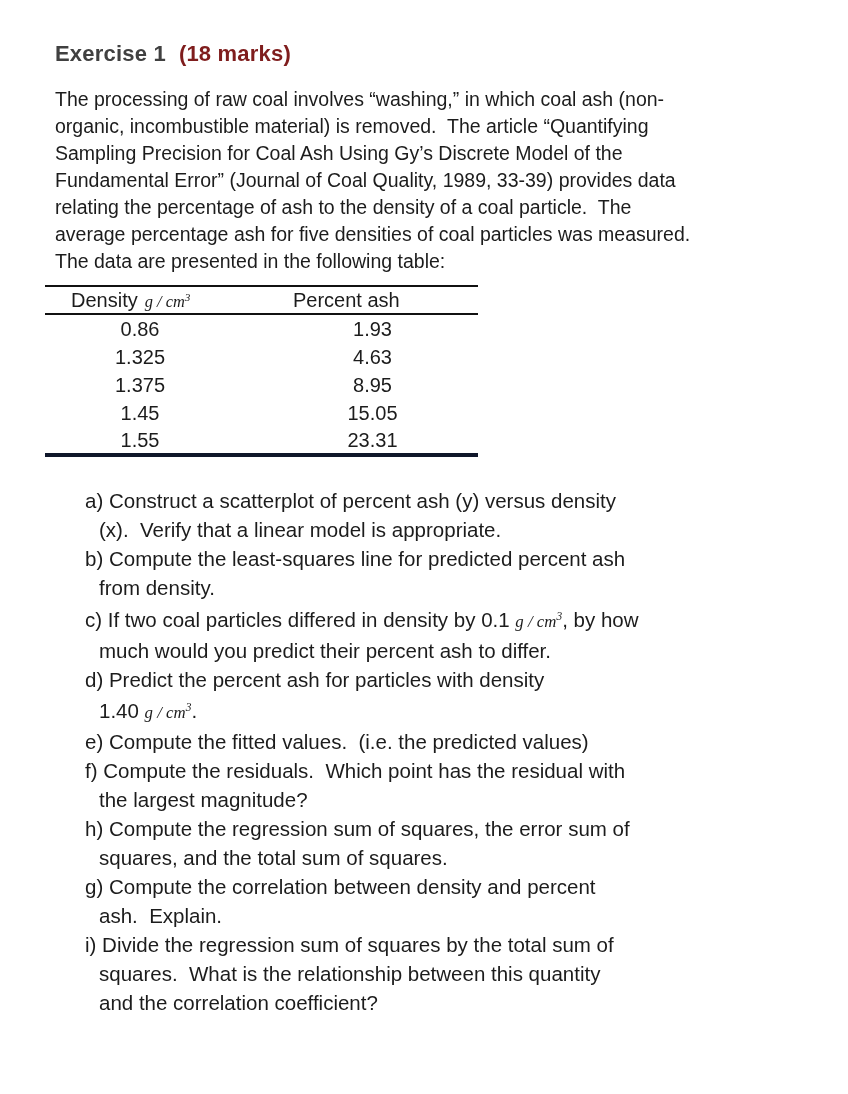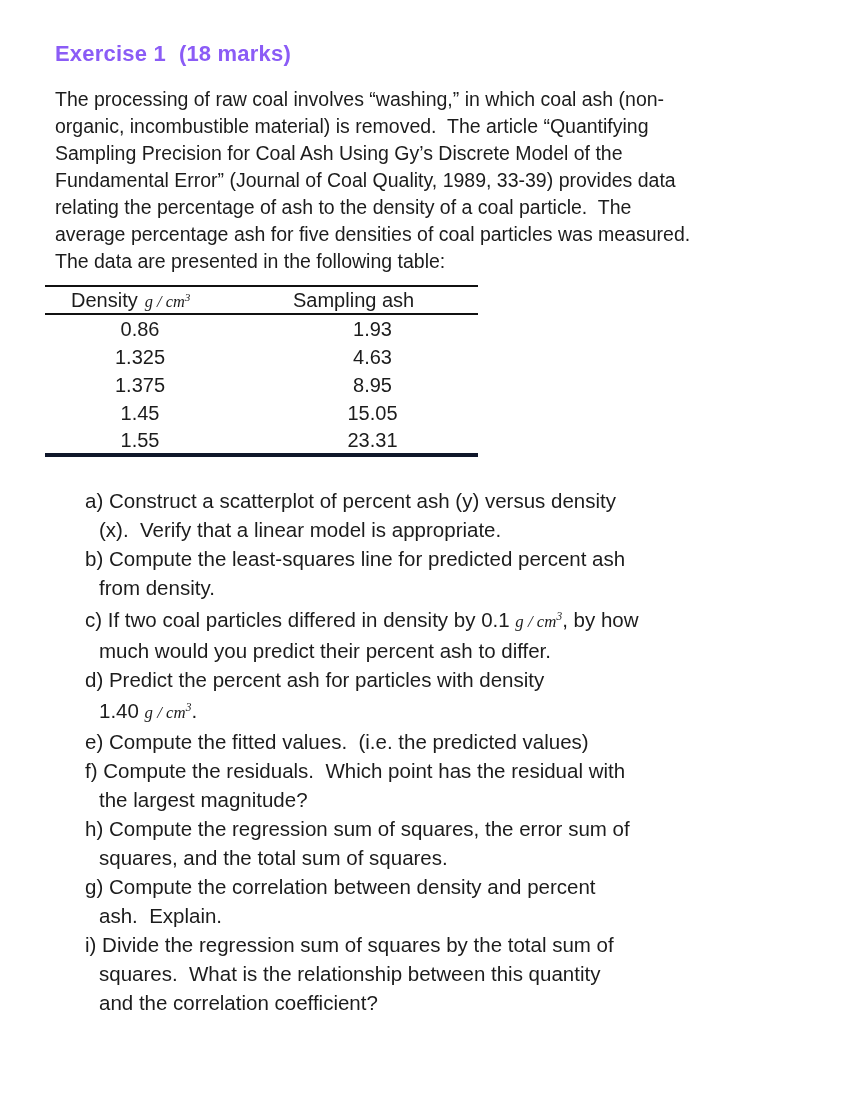--- a/index.html
+++ b/index.html
@@ -83,37 +83,37 @@
     text-indent: -14px;
     white-space: pre-wrap;
   }
 </style>
 </head>
 <body>
 
 <div class="page" style="color: rgb(28, 28, 28);">
 
   <h1 class="title">
-    <span class="t-blue" style="color: #8b5cf6;">Exercise 1</span><span class="t-red" style="color: #8b5cf6;">(18 marks)</span>
+    <span class="t-blue" style="color: #404040;">Exercise 1</span><span class="t-red" style="color: #7f1d1d;">(18 marks)</span>
   </h1>
 
   <p class="intro" id="intro">The processing of raw coal involves “washing,” in which coal ash (non-
 organic, incombustible material) is removed.  The article “Quantifying
 Sampling Precision for Coal Ash Using Gy’s Discrete Model of the
 Fundamental Error” (Journal of Coal Quality, 1989, 33-39) provides data
 relating the percentage of ash to the density of a coal particle.  The
 average percentage ash for five densities of coal particles was measured.
 The data are presented in the following table:</p>
 
   <div class="data-table">
     <div class="thead">
       <span class="h1">
         <span>Density</span><span class="math-unit" id="header-unit"><i>g</i> / <i>cm</i><sup>3</sup></span>
       </span>
-      <span class="h2">Sampling ash</span>
+      <span class="h2">Percent ash</span>
     </div>
     <div id="table-rows">
         <div class="trow">
           <span class="c1">0.86</span>
           <span class="c2">1.93</span>
         </div>
         <div class="trow">
           <span class="c1">1.325</span>
           <span class="c2">4.63</span>
         </div>

